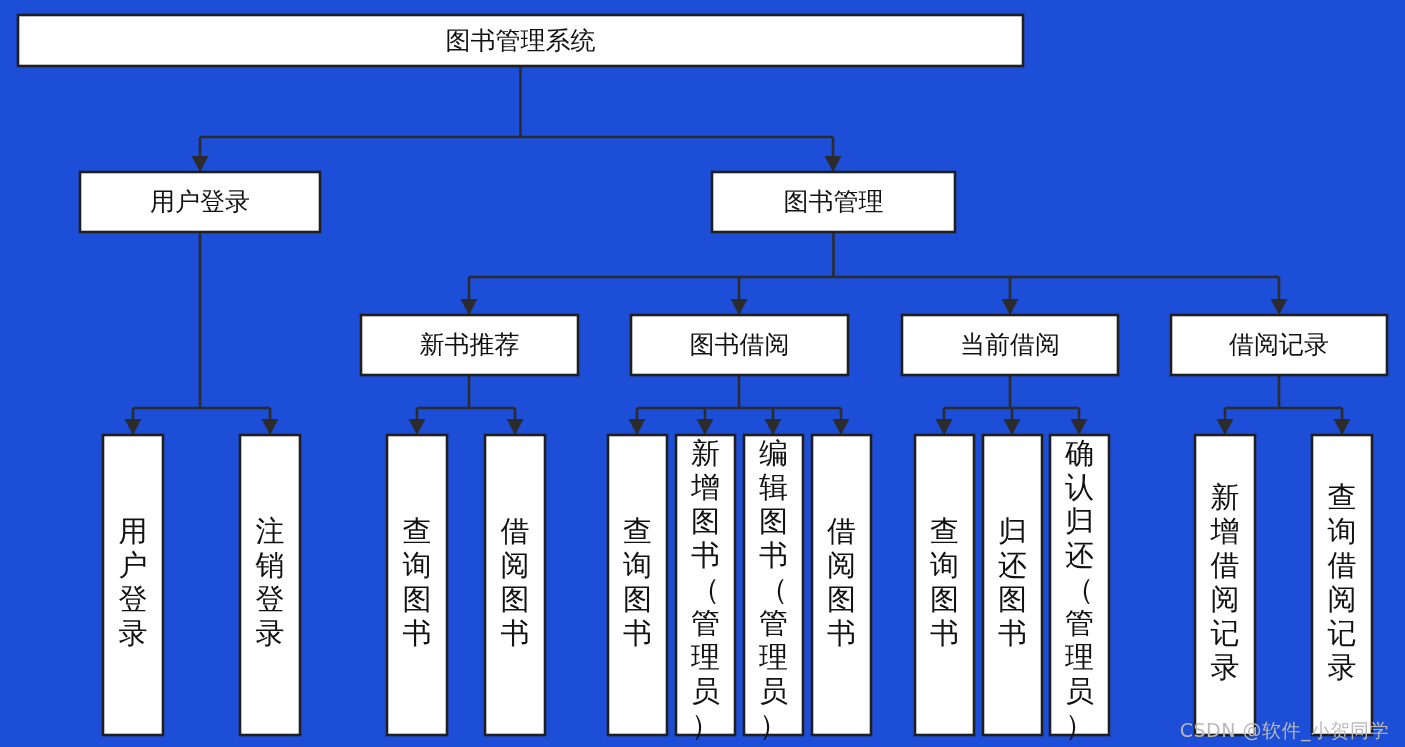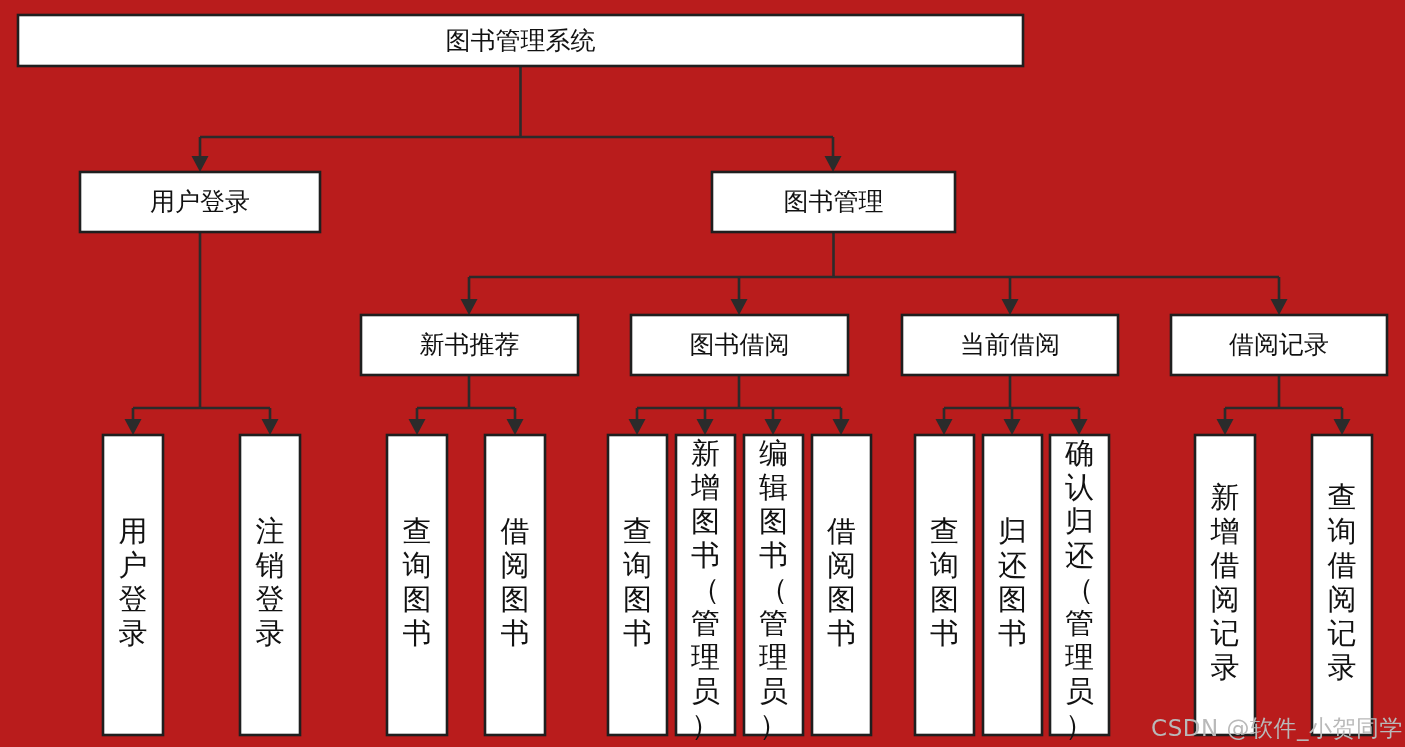--- a/index.html
+++ b/index.html
@@ -10,21 +10,21 @@
   body {
     width: 1405px;
     height: 747px;
     font-family: "DejaVu Sans", "Liberation Sans", sans-serif;
     overflow: hidden;
   }
   #diagram-root {
     position: relative;
     width: 1405px;
     height: 747px;
-    background: #b91c1c;
+    background: #1d4ed8;
   }
   svg.diagram-canvas {
     position: absolute;
     left: 0;
     top: 0;
     width: 1405px;
     height: 747px;
   }
   .node-box {
     fill: #ffffff;
@@ -52,24 +52,24 @@
     font-size: 25px;
   }
   .vtext-char {
     font-family: "DejaVu Sans", "Liberation Sans", sans-serif;
     font-size: 29px;
     fill: #111111;
     text-anchor: middle;
   }
   .watermark {
     position: absolute;
-    right: 2px;
+    right: 16px;
     bottom: 3px;
     font-family: "DejaVu Sans", "Liberation Sans", sans-serif;
-    font-size: 23px;
+    font-size: 19px;
     color: #b9b9b9;
     white-space: nowrap;
     letter-spacing: 0.5px;
   }
 </style>
 </head>
 <body>
 
 <div id="diagram-root">
   <svg class="diagram-canvas" viewBox="0 0 1405 747">

